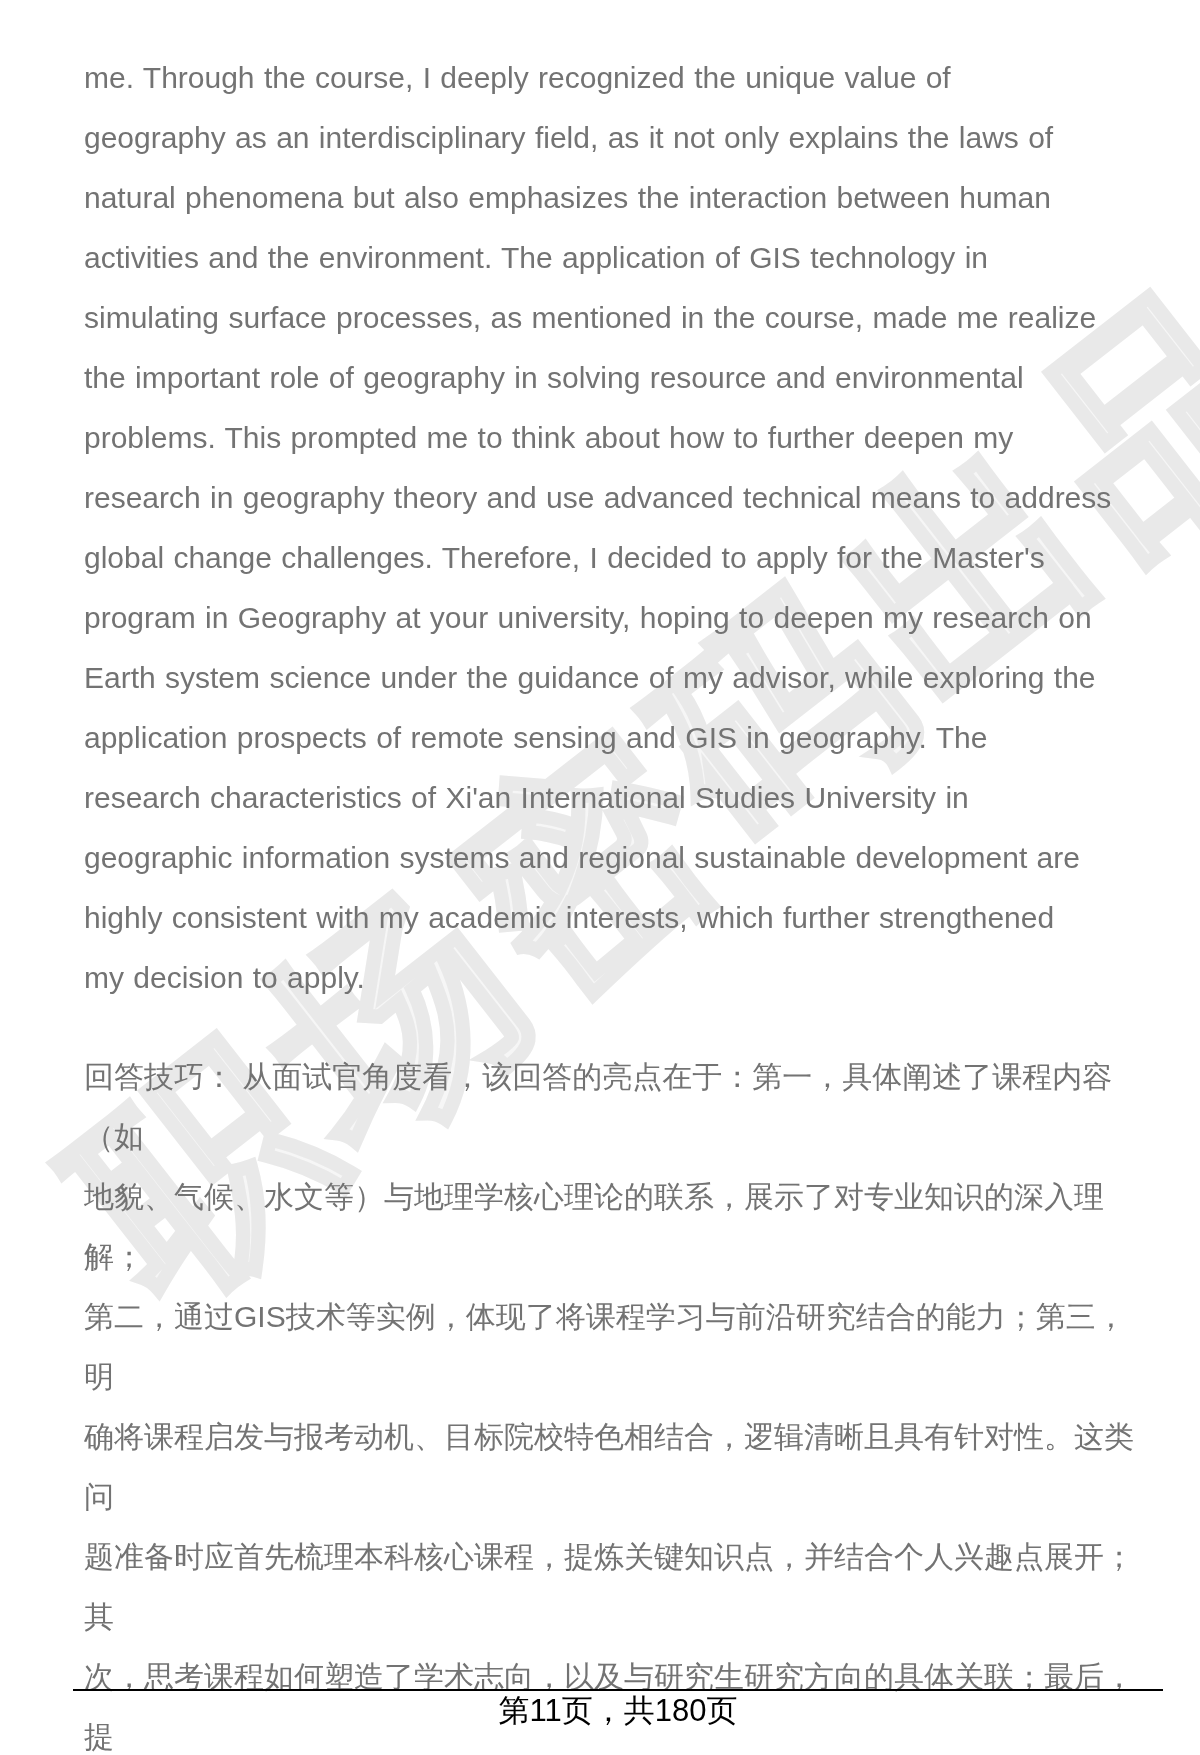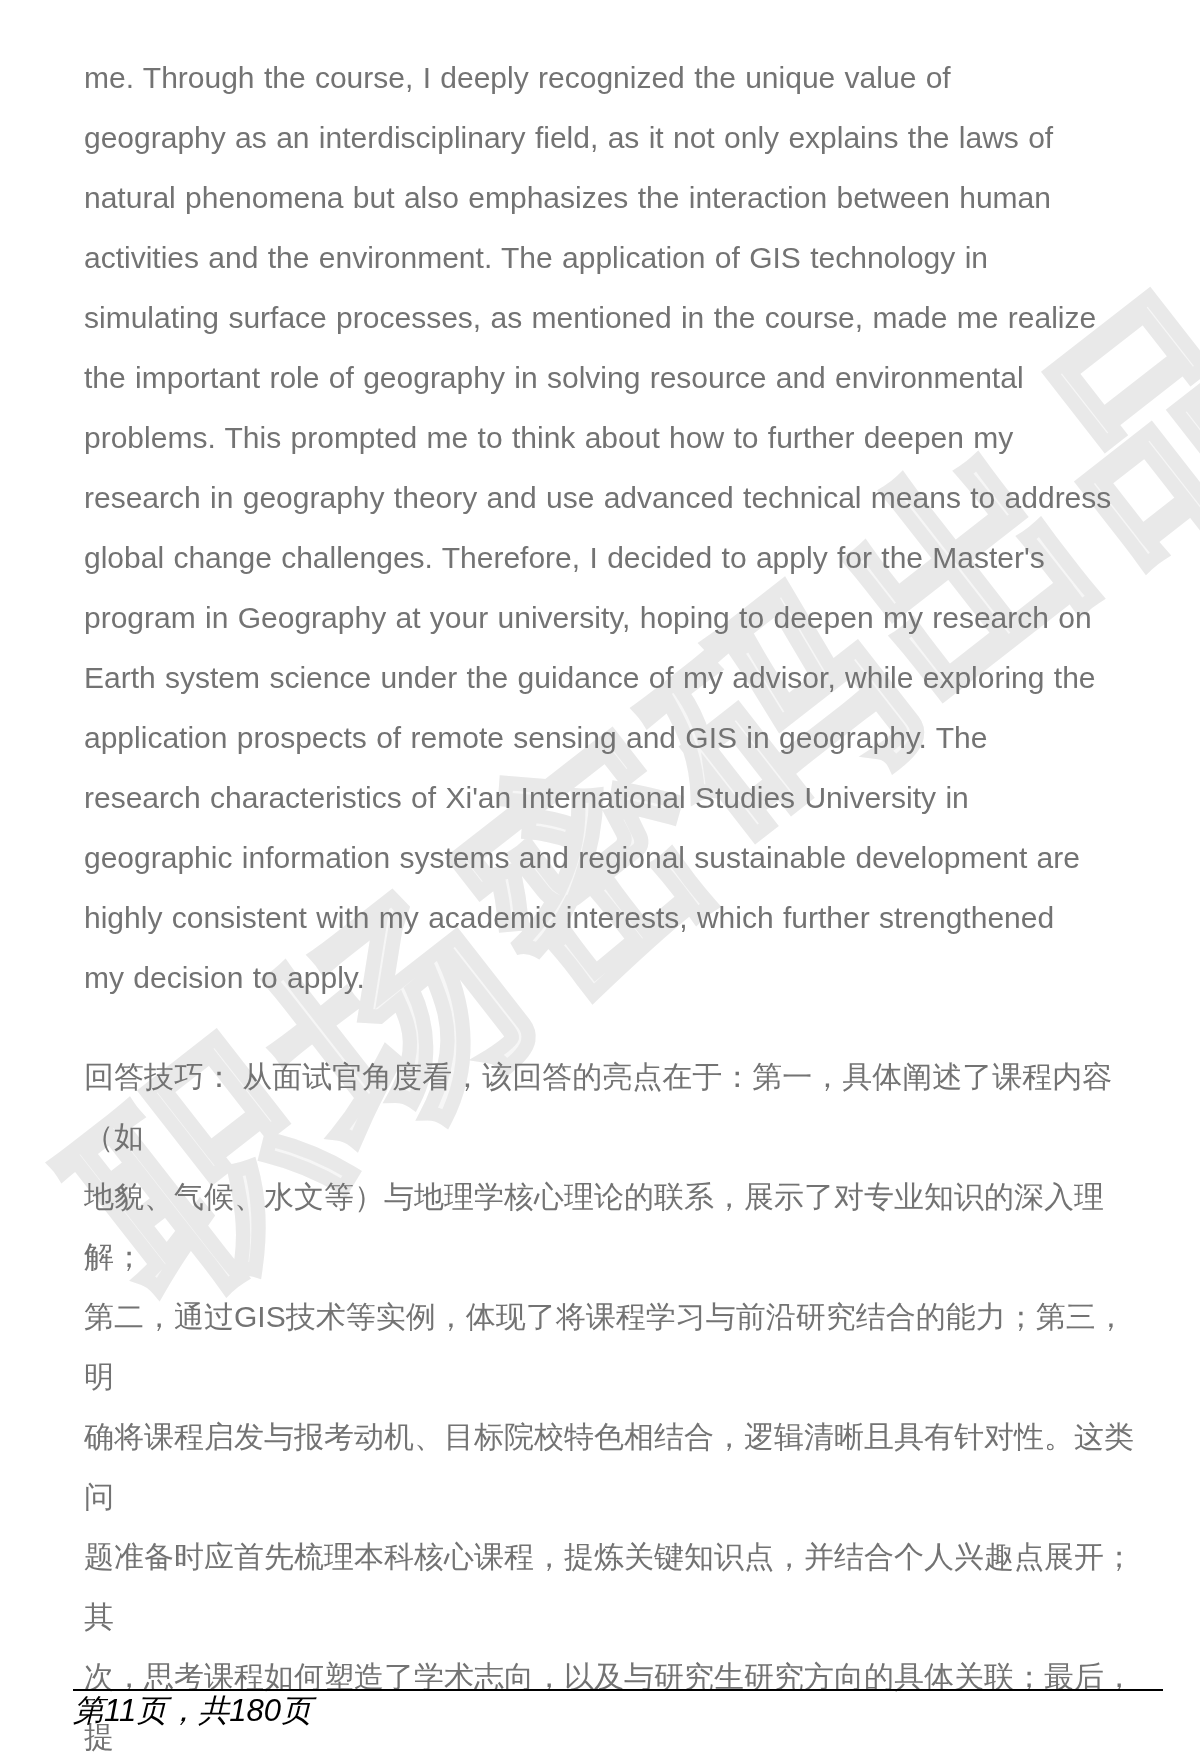--- a/index.html
+++ b/index.html
@@ -62,25 +62,24 @@
     width: 1090px;
     height: 2px;
     background: #000000;
     z-index: 1;
   }
   .footer {
     position: absolute;
     left: 73px;
     top: 1691px;
     width: 1090px;
-    text-align: left;
+    text-align: center;
     font-size: 31px;
     line-height: 40px;
     z-index: 1;
-    font-style: italic;
   }
 </style>
 </head>
 <body>
 
 <div class="page">
 
   <div class="watermark">职场密码出品</div>
 
   <main class="content">

